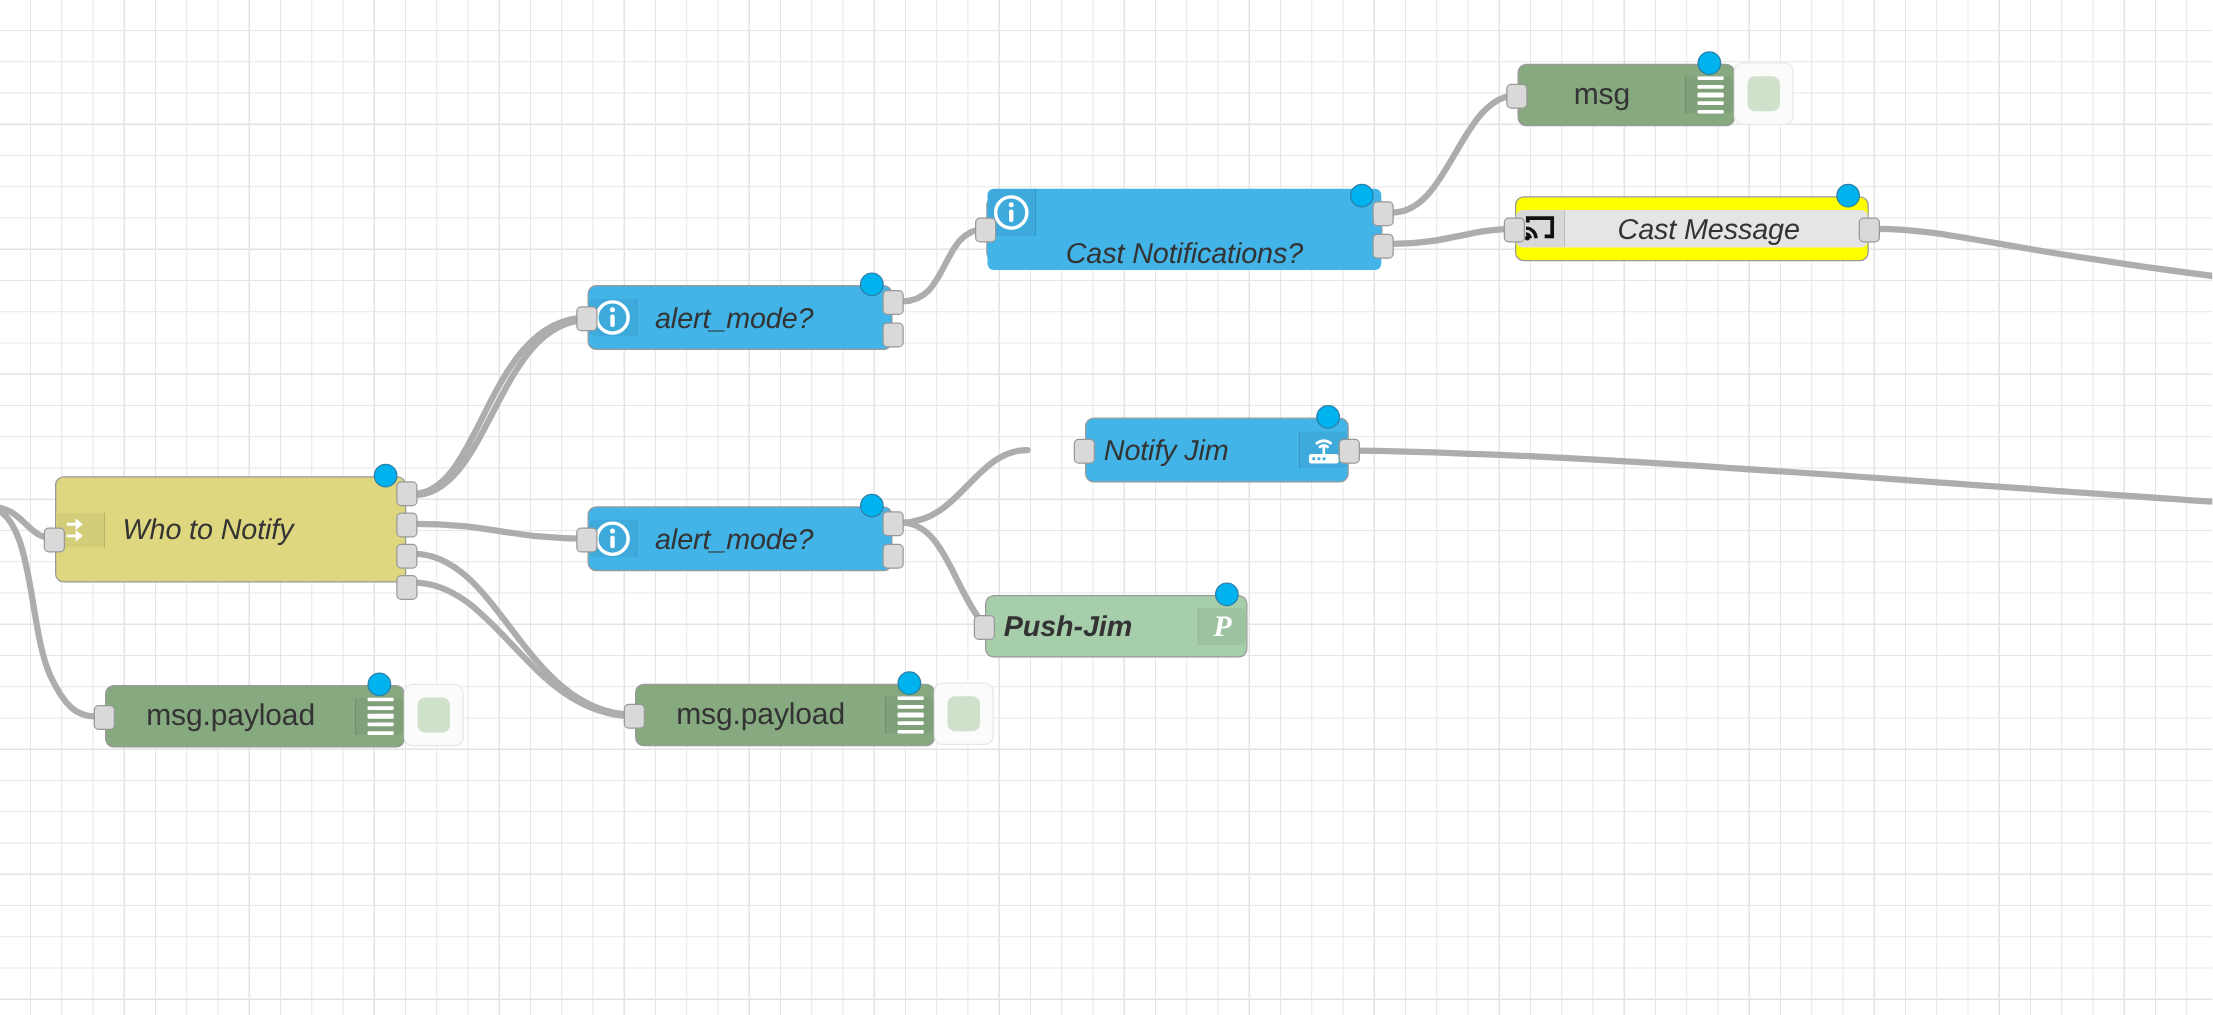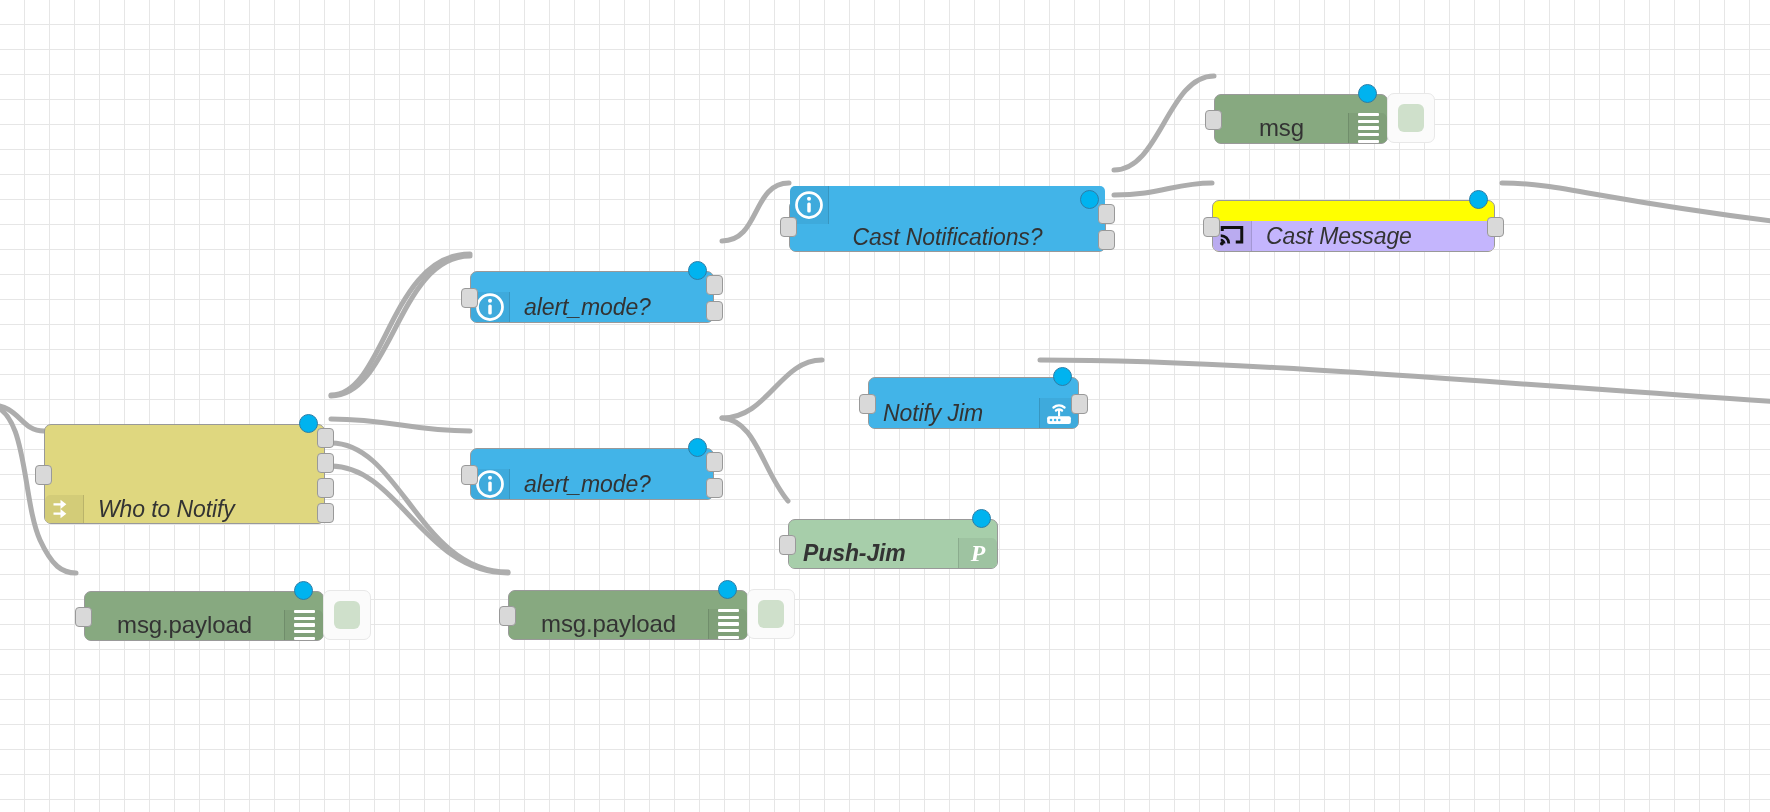--- a/index.html
+++ b/index.html
@@ -29,24 +29,23 @@
     width: 1770px;
     height: 812px;
     pointer-events: none;
   }
   .node {
     position: absolute;
     box-sizing: border-box;
     border: 1.6px solid #999999;
     border-radius: 7px;
     display: flex;
-    align-items: flex-end;
+    align-items: center;
     overflow: visible;
     box-shadow: none;
-    margin-top: 43px;
   }
   .node-body {
     flex: 1 1 auto;
     display: flex;
     align-items: center;
     position: relative;
     overflow: hidden;
     border-radius: 5px;
   }
   .icon-box {
@@ -152,21 +151,21 @@
       <path d="M 331,396 C 392,396 398,256 470,256" fill="none" stroke="#adadad" stroke-width="5" stroke-linecap="round"></path>
       <path d="M 722,241 C 760,241 752,183 789,183" fill="none" stroke="#adadad" stroke-width="5" stroke-linecap="round"></path>
       <path d="M 1114,170 C 1160,170 1168,76 1214,76" fill="none" stroke="#adadad" stroke-width="5" stroke-linecap="round"></path>
       <path d="M 1114,195 C 1160,195 1175,183 1212,183" fill="none" stroke="#adadad" stroke-width="5" stroke-linecap="round"></path>
       <path d="M 1502,183 C 1560,183 1600,200 1780,222" fill="none" stroke="#adadad" stroke-width="5" stroke-linecap="round"></path>
       <path d="M 722,418 C 768,418 780,360 822,360" fill="none" stroke="#adadad" stroke-width="5" stroke-linecap="round"></path>
       <path d="M 722,418 C 756,420 762,470 788,501" fill="none" stroke="#adadad" stroke-width="5" stroke-linecap="round"></path>
       <path d="M 1040,360 C 1240,360 1480,382 1780,402" fill="none" stroke="#adadad" stroke-width="5" stroke-linecap="round"></path>
     </svg>
   <div id="nodes-layer">
-      <div class="node" style="left: 44px; top: 381px; width: 281px; height: 100px; background: rgb(223, 215, 127);">
+      <div class="node" style="left: 44px; top: 381px; width: 281px; height: 85px; background: rgb(223, 215, 127);">
         <div class="node-body" style="background: rgb(223, 215, 127);">
           <div class="icon-box left">
             <svg width="28" height="28" viewBox="0 0 24 24">
               <path d="M3 7 h6 l0 -3 l5 4 l-5 4 l0 -3 h-6 z" fill="#ffffff"></path>
               <path d="M3 17 h6 l0 -3 l5 4 l-5 4 l0 -3 h-6 z" fill="#ffffff" transform="translate(0,-2)"></path>
             </svg>
           </div>
           <div class="node-label">Who to Notify</div>
         </div>
         <div class="port in" style="top: 40px;"></div>
@@ -237,21 +236,21 @@
             </span>
           </div>
         </div>
         <div class="port in" style="top: 15px;"></div>
         <div class="status-dot" style="right: 10px;"></div>
         <div class="debug-btn" style="left: 172px;">
           <span class="pill"></span>
         </div>
       </div>
       <div class="node" style="left: 1212px; top: 157px; width: 283px; height: 52px; background: rgb(255, 255, 0);">
-        <div class="node-body" style="background: #c4b5fd;">
+        <div class="node-body" style="background: #e5e5e5; gap: 28px;">
           <div class="icon-box left">
             <svg width="30" height="30" viewBox="0 0 24 24">
               <path d="M3 4 h18 v14 h-6 v-2.4 h3.6 V6.4 H5.4 V8 H3 z" fill="#111111"></path>
               <path d="M3 10.5 a7.5 7.5 0 0 1 7.5 7.5 h-2.2 a5.3 5.3 0 0 0 -5.3 -5.3 z" fill="#111111"></path>
               <path d="M3 14.2 a3.8 3.8 0 0 1 3.8 3.8 h-2.1 a1.7 1.7 0 0 0 -1.7 -1.7 z" fill="#111111"></path>
               <circle cx="3.9" cy="18" r="1.5" fill="#111111"></circle>
             </svg>
           </div>
           <div class="node-label">Cast Message</div>
         </div>

